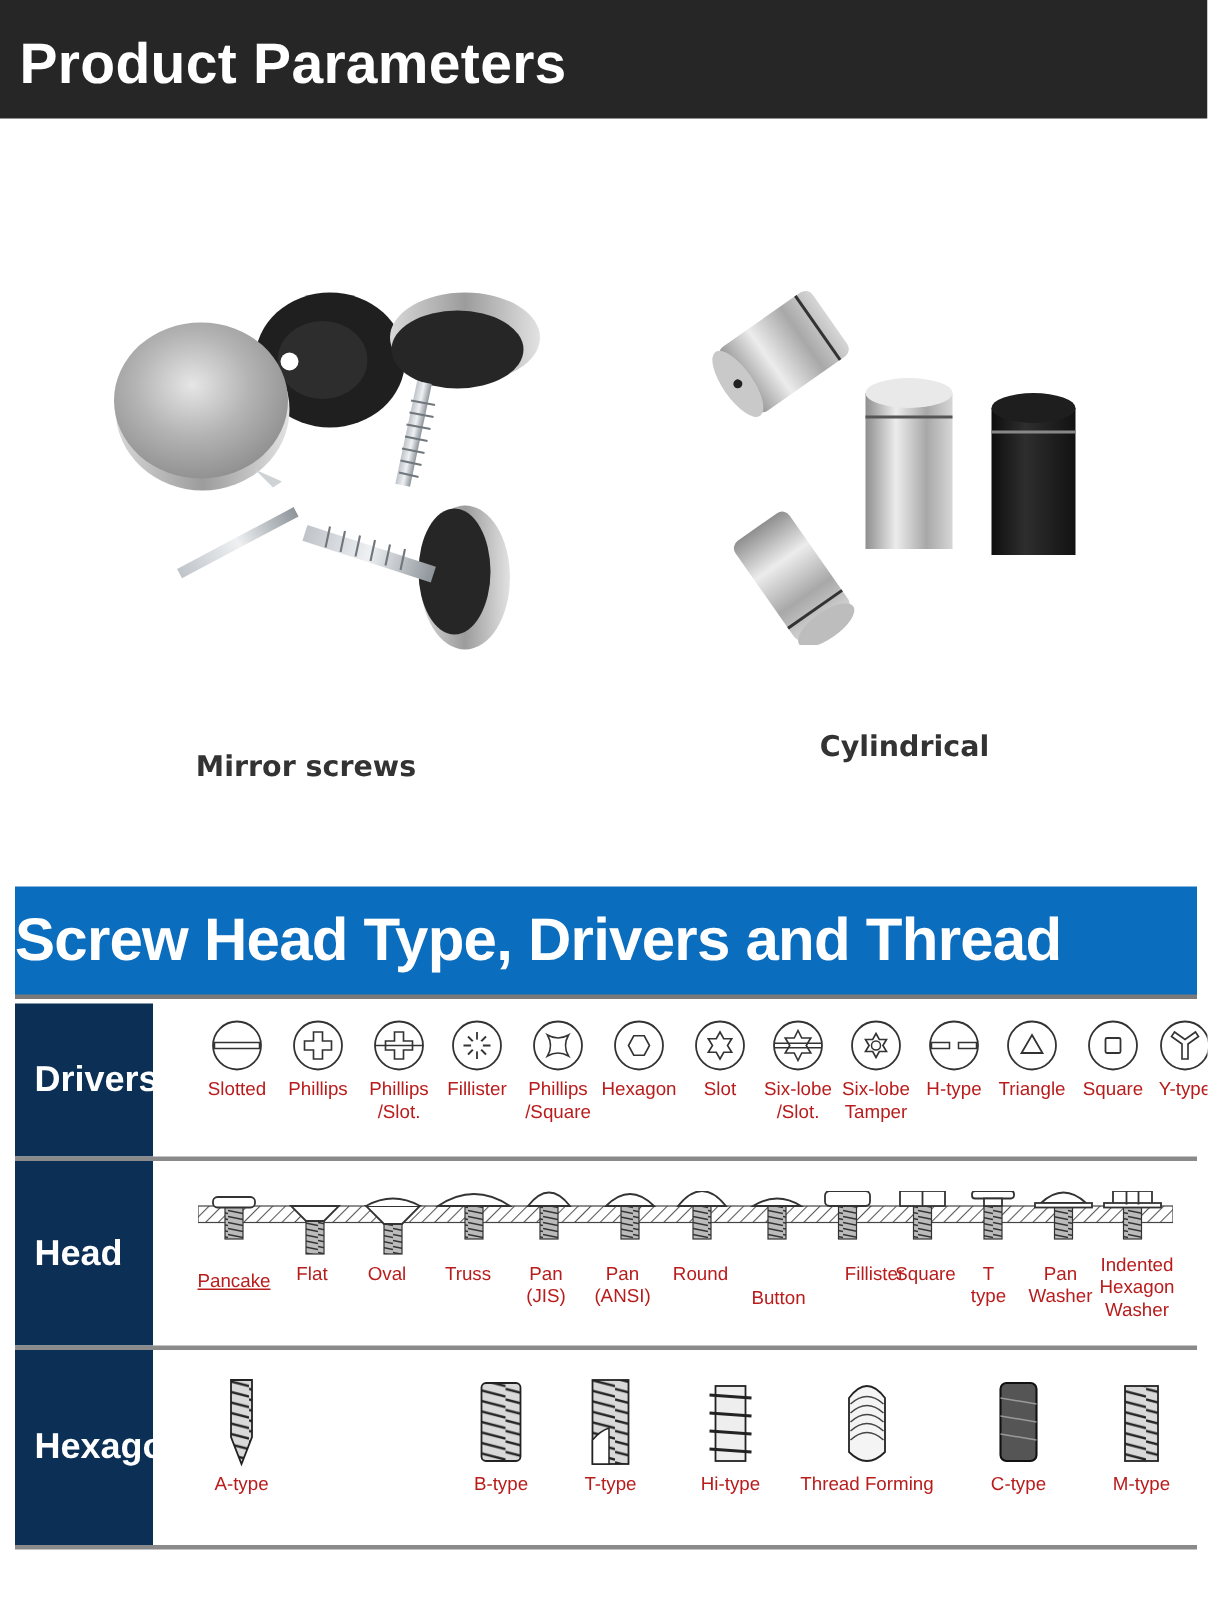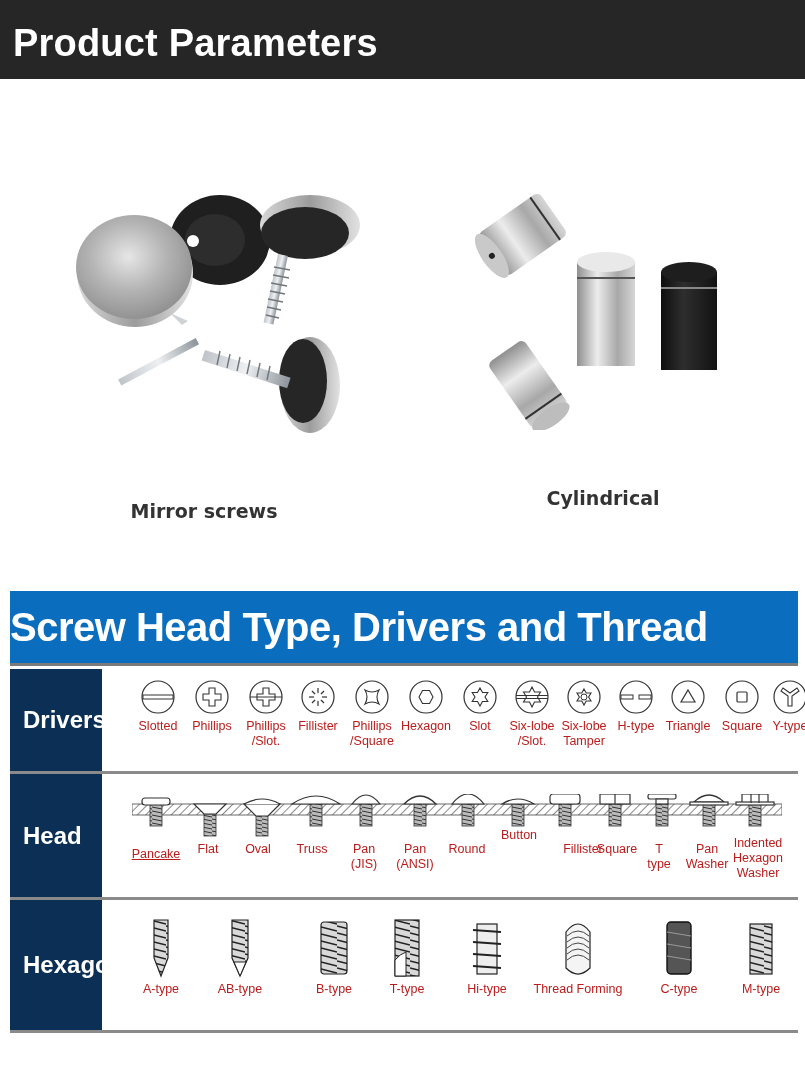--- a/index.html
+++ b/index.html
@@ -323,21 +323,21 @@
       <div class="cell" style="left:168px;top:68px;width:44px;"><span>Truss</span></div>
       <div class="cell" style="left:220px;top:68px;width:44px;">
           <span style="display:block">Pan</span>
           <span style="display:block">(JIS)</span>
         </div>
       <div class="cell" style="left:268px;top:68px;width:50px;">
           <span style="display:block">Pan</span>
           <span style="display:block">(ANSI)</span>
         </div>
       <div class="cell" style="left:320px;top:68px;width:50px;"><span>Round</span></div>
-      <div class="cell" style="left:374px;top:54px;width:46px;"><span>Button</span></div>
+      <div class="cell" style="left:374px;top:84px;width:46px;"><span>Button</span></div>
       <div class="cell" style="left:436px;top:68px;width:50px;"><span>Fillister</span></div>
       <div class="cell" style="left:470px;top:68px;width:50px;"><span>Square</span></div>
       <div class="cell" style="left:522px;top:68px;width:30px;">
           <span style="display:block">T</span>
           <span style="display:block">type</span>
         </div>
       <div class="cell" style="left:560px;top:68px;width:50px;">
           <span style="display:block">Pan</span>
           <span style="display:block">Washer</span>
         </div>
@@ -362,27 +362,20 @@
               <line x1="0" y1="1" x2="20" y2="6" stroke="#222" stroke-width="1.6"></line>
           </pattern>
         </defs>
       </svg>
       <div class="cell" style="left:14px;top:18px;width:50px;">
         <svg width="30" height="60">
             <path d="M8 2 H22 V40 L15 58 L8 40z" fill="url(#thrd)" stroke="#222" stroke-width="1.2"></path>
           </svg>
         <span class="lbl">A-type</span>
       </div>
-      <div class="cell" style="left:88px;top:18px;width:60px;">
-        <svg width="30" height="60">
-            <path d="M7 2 H23 V40 L15 58 L7 40z" fill="url(#thrd)" stroke="#222" stroke-width="1.2"></path>
-            <polygon points="9,44 21,44 15,58" fill="#fff" stroke="#222"></polygon>
-          </svg>
-        <span class="lbl">AB-type</span>
-      </div>
       <div class="cell" style="left:260px;top:18px;width:50px;">
         <svg width="34" height="60">
             <rect x="5" y="2" width="24" height="56" fill="url(#thrd)" stroke="#222" stroke-width="1.2"></rect>
             <path d="M5 58 V42 Q10 36 16 34 V58z" fill="#fff" stroke="#222"></path>
           </svg>
         <span class="lbl">T-type</span>
       </div>
       <div class="cell" style="left:184px;top:18px;width:56px;">
         <svg width="34" height="60">
             <rect x="4" y="4" width="26" height="52" rx="3" fill="url(#thrd)" stroke="#222" stroke-width="1.2"></rect>

